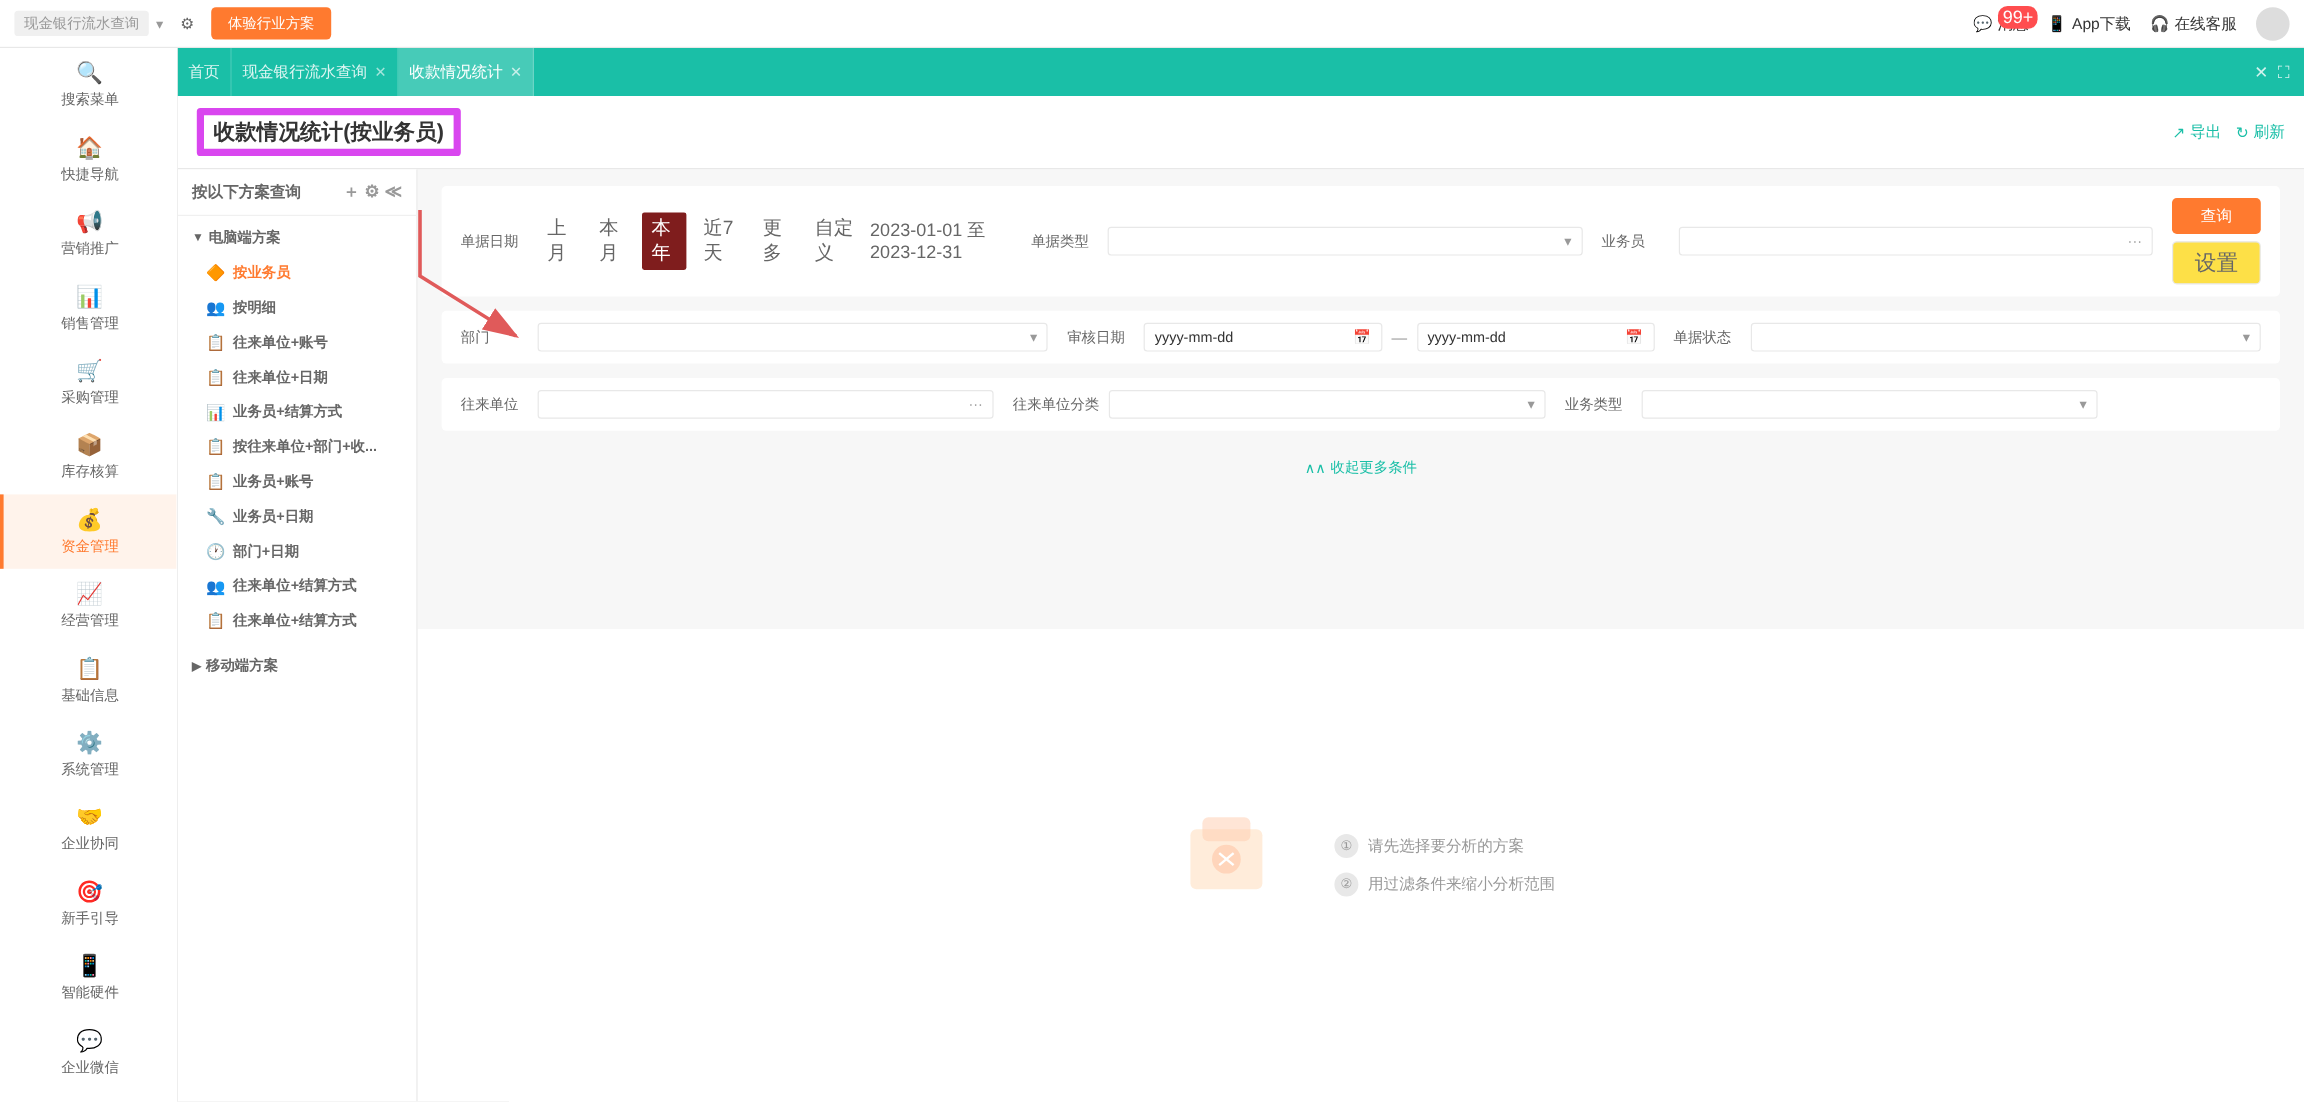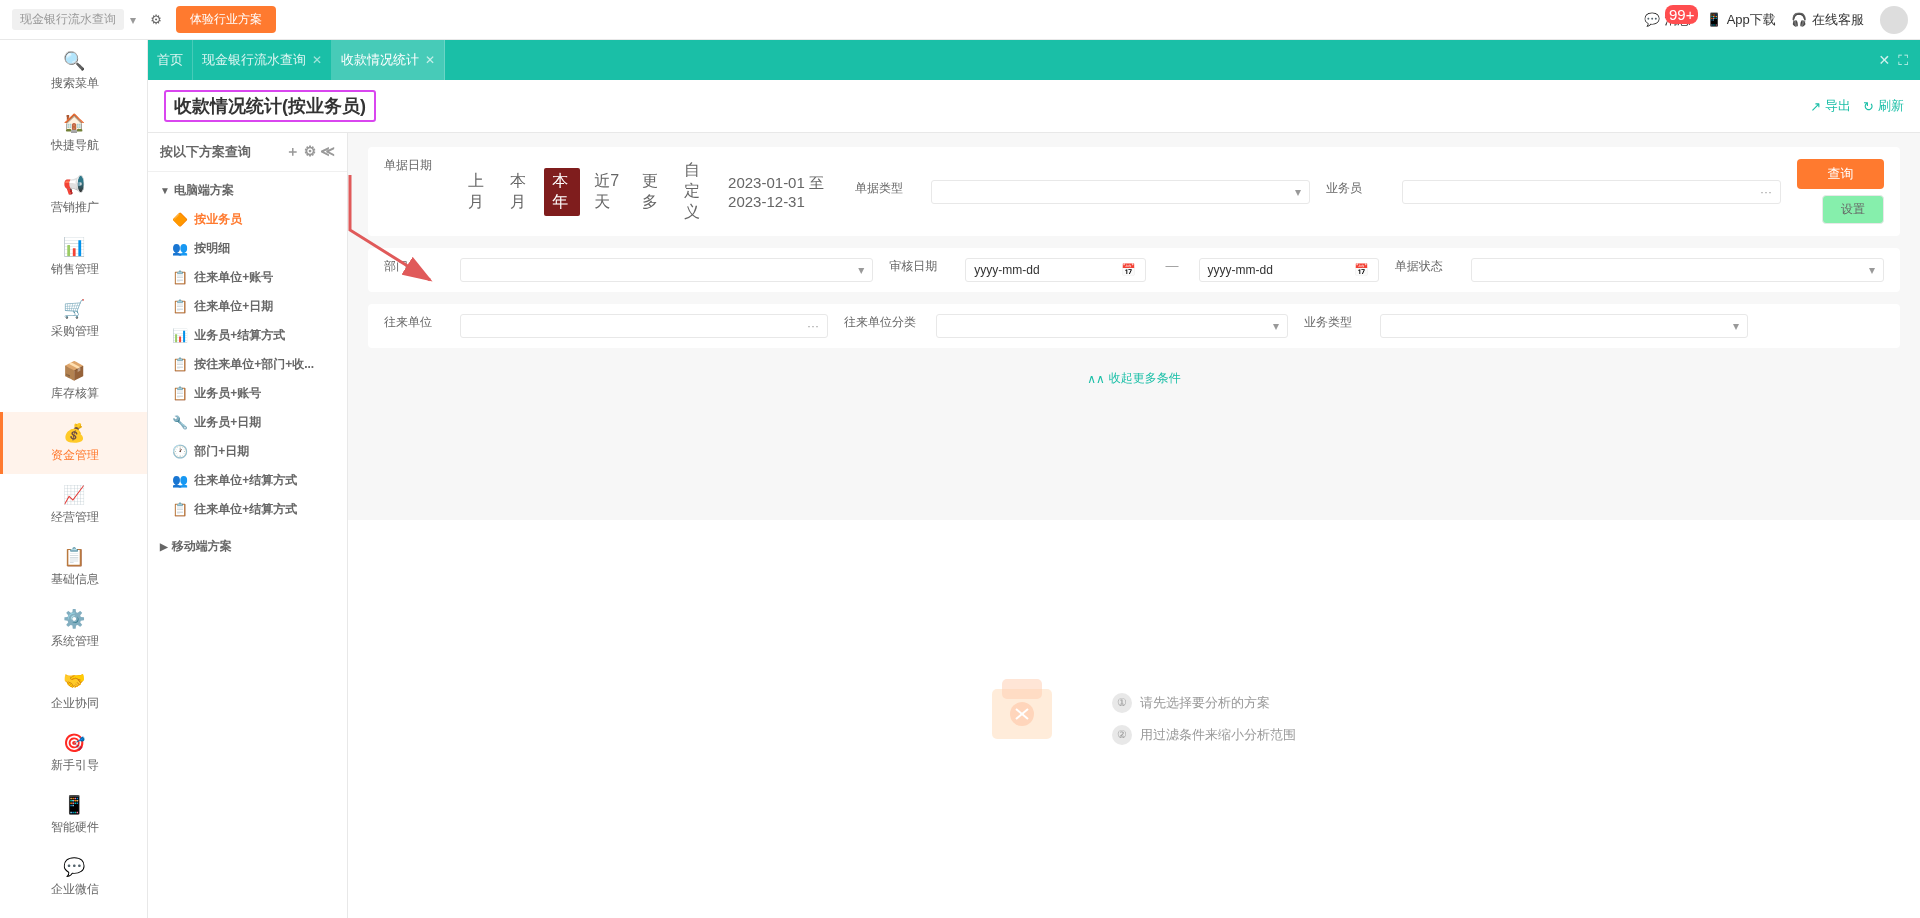--- a/index.html
+++ b/index.html
@@ -263,21 +263,22 @@
     .filter-row {
       display: flex;
       align-items: center;
       gap: 16px;
       background: #fff;
       padding: 10px 16px;
       border-radius: 4px;
     }
     .filter-item {
       display: flex;
-      gap: 20px;
+      align-items: center;
+      gap: 8px;
       flex: 1;
     }
     .filter-label {
       color: #666;
       font-size: 12px;
       white-space: nowrap;
       min-width: 56px;
     }
     .filter-input {
       flex: 1;
@@ -324,28 +325,27 @@
     .query-btn {
       background: #ff7a2f;
       color: #fff;
       border: none;
       padding: 6px 14px;
       border-radius: 4px;
       cursor: pointer;
       font-size: 13px;
     }
     .setting-btn {
-      background: #86efac;
+      background: #fde047;
       color: #666;
       border: 1px solid #e8e8e8;
       padding: 5px 18px;
       border-radius: 4px;
       cursor: pointer;
-      font-size: 12px;
-      margin-left: 25px;
+      font-size: 18px;
     }
 
     
     .collapse-bar {
       display: flex;
       align-items: center;
       justify-content: center;
       padding: 10px;
       color: #1abfa7;
       cursor: pointer;
@@ -386,21 +386,21 @@
       background: #e8e8e8;
       border-radius: 50%;
       display: flex; align-items: center; justify-content: center;
       font-size: 11px;
       color: #999;
       flex-shrink: 0;
     }
 
     
     .red-box-annotation {
-      border: 2px solid #d946ef;
+      border: 6px solid #d946ef;
       border-radius: 3px;
     }
   </style>
 </head>
 <body>
 
 <div class="top-header">
   <div class="breadcrumb-area">
     <span class="breadcrumb-text">现金银行流水查询</span>
     <span class="chevron-down">▾</span>

